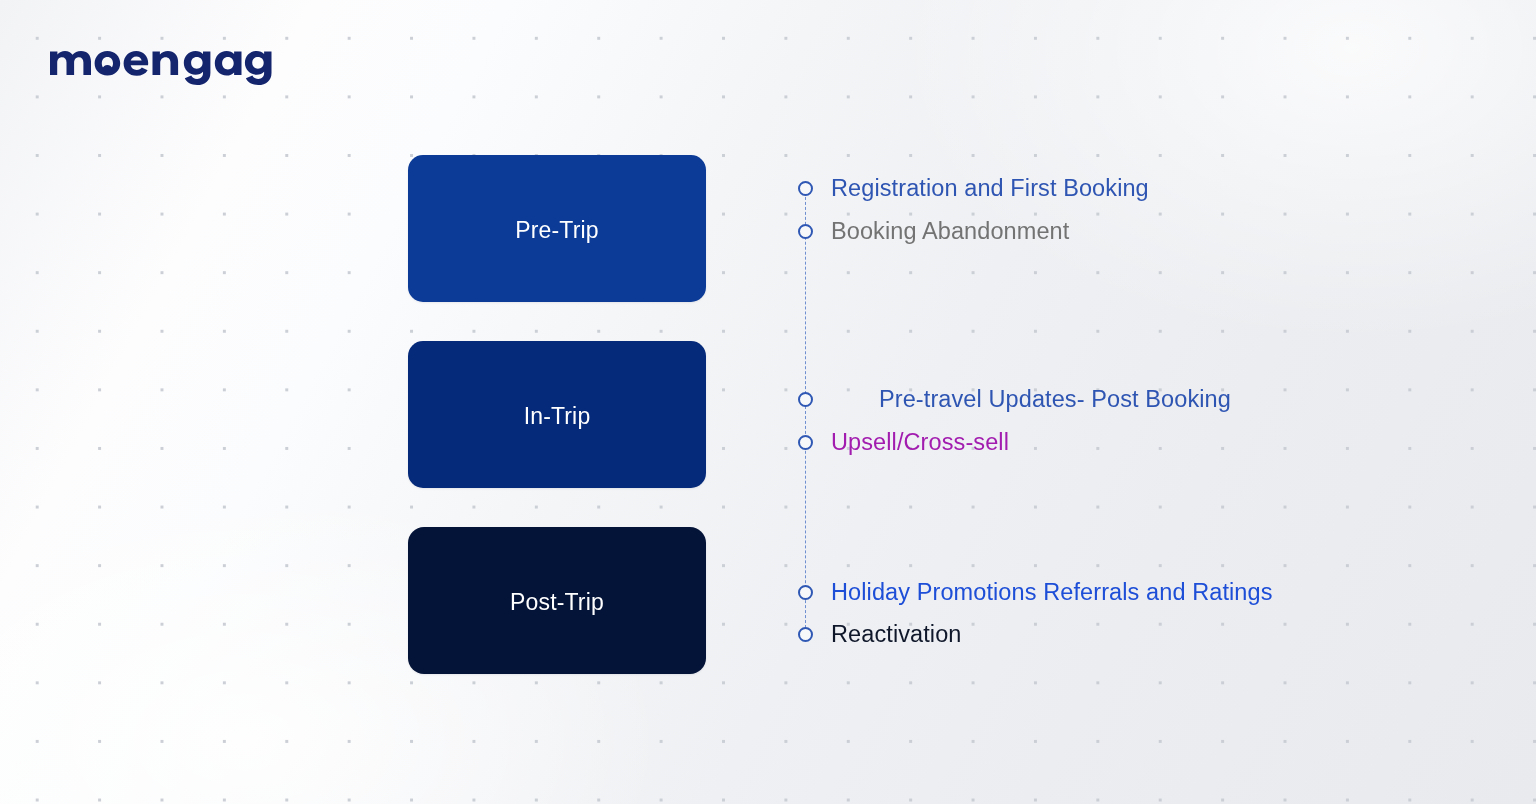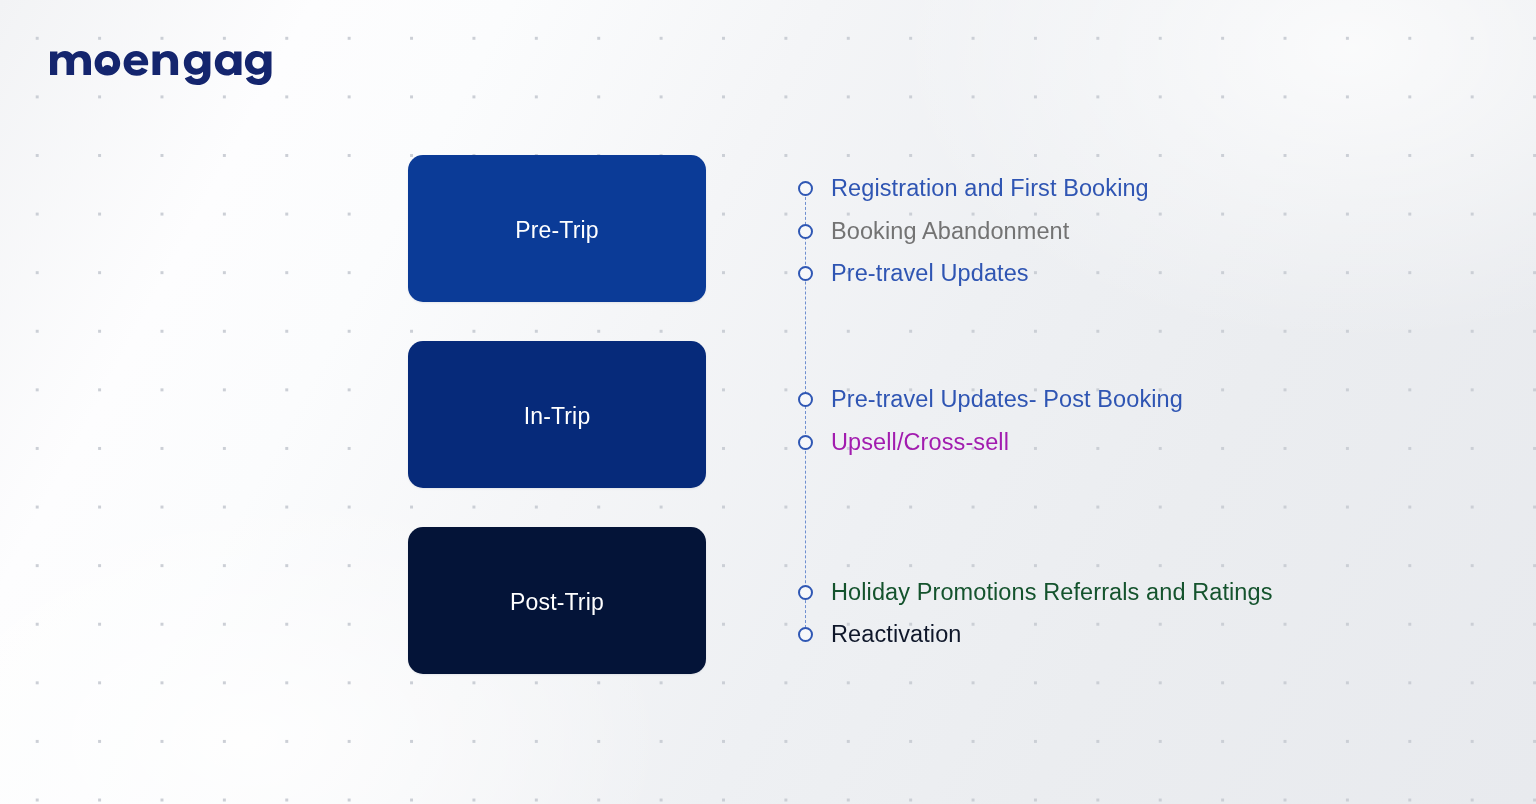--- a/index.html
+++ b/index.html
@@ -168,51 +168,47 @@
     </svg>
   </div>
 
   <div class="stages">
     <div class="stage-box" id="stage-0" style="background-color: rgb(11, 59, 151);">
       <span class="stage-label">Pre-Trip</span>
     </div>
     <div class="stage-box" id="stage-1" style="background-color: rgb(6, 42, 122); text-align: center;">
       <span class="stage-label">In-Trip</span>
     </div>
-    <div class="stage-box" id="stage-2" style="background-color: rgb(4, 20, 56);">
+    <div class="stage-box" id="stage-2" style="background-color: rgb(4, 20, 56); border-radius: 16px;">
       <span class="stage-label">Post-Trip</span>
     </div>
   </div>
 
   <div class="timeline">
     <div class="timeline-line" style="border-left-color: rgb(111, 143, 208);"></div>
 
     <div class="tl-item" id="tl-0" style="top: 20px;">
       <span class="tl-marker" style="border-color: rgb(47, 87, 180);"></span>
       <span class="tl-text" style="color: rgb(47, 85, 179);">Registration and First Booking</span>
     </div>
     <div class="tl-item" id="tl-1" style="top: 63px;">
       <span class="tl-marker" style="border-color: rgb(47, 87, 180);"></span>
       <span class="tl-text" style="color: #737373;">Booking Abandonment</span>
     </div>
-    <div class="tl-item" id="tl-2" style="top: 105px;">
-      <span class="tl-marker" style="border-color: rgb(47, 87, 180);"></span>
-      <span class="tl-text" style="color: rgb(47, 85, 179);">Pre-travel Updates</span>
-    </div>
-    <div class="tl-item" id="tl-3" style="top: 231px;">
+    <div class="tl-item" id="tl-3" style="top: 231px; gap: 48px;">
       <span class="tl-marker" style="border-color: rgb(47, 87, 180);"></span>
       <span class="tl-text" style="color: rgb(47, 85, 179);">Pre-travel Updates- Post Booking</span>
     </div>
     <div class="tl-item" id="tl-4" style="top: 274px;">
       <span class="tl-marker" style="border-color: rgb(47, 87, 180);"></span>
       <span class="tl-text" style="color: #a21caf;">Upsell/Cross-sell</span>
     </div>
     <div class="tl-item" id="tl-5" style="top: 424px;">
       <span class="tl-marker" style="border-color: rgb(47, 87, 180);"></span>
-      <span class="tl-text" style="color: #14532d;">Holiday Promotions Referrals and Ratings</span>
+      <span class="tl-text" style="color: #1d4ed8;">Holiday Promotions Referrals and Ratings</span>
     </div>
     <div class="tl-item" id="tl-6" style="top: 466px;">
       <span class="tl-marker" style="border-color: rgb(47, 87, 180);"></span>
       <span class="tl-text" style="color: #0f172a;">Reactivation</span>
     </div>
   </div>
 
 </div>
 
 </body></html>

